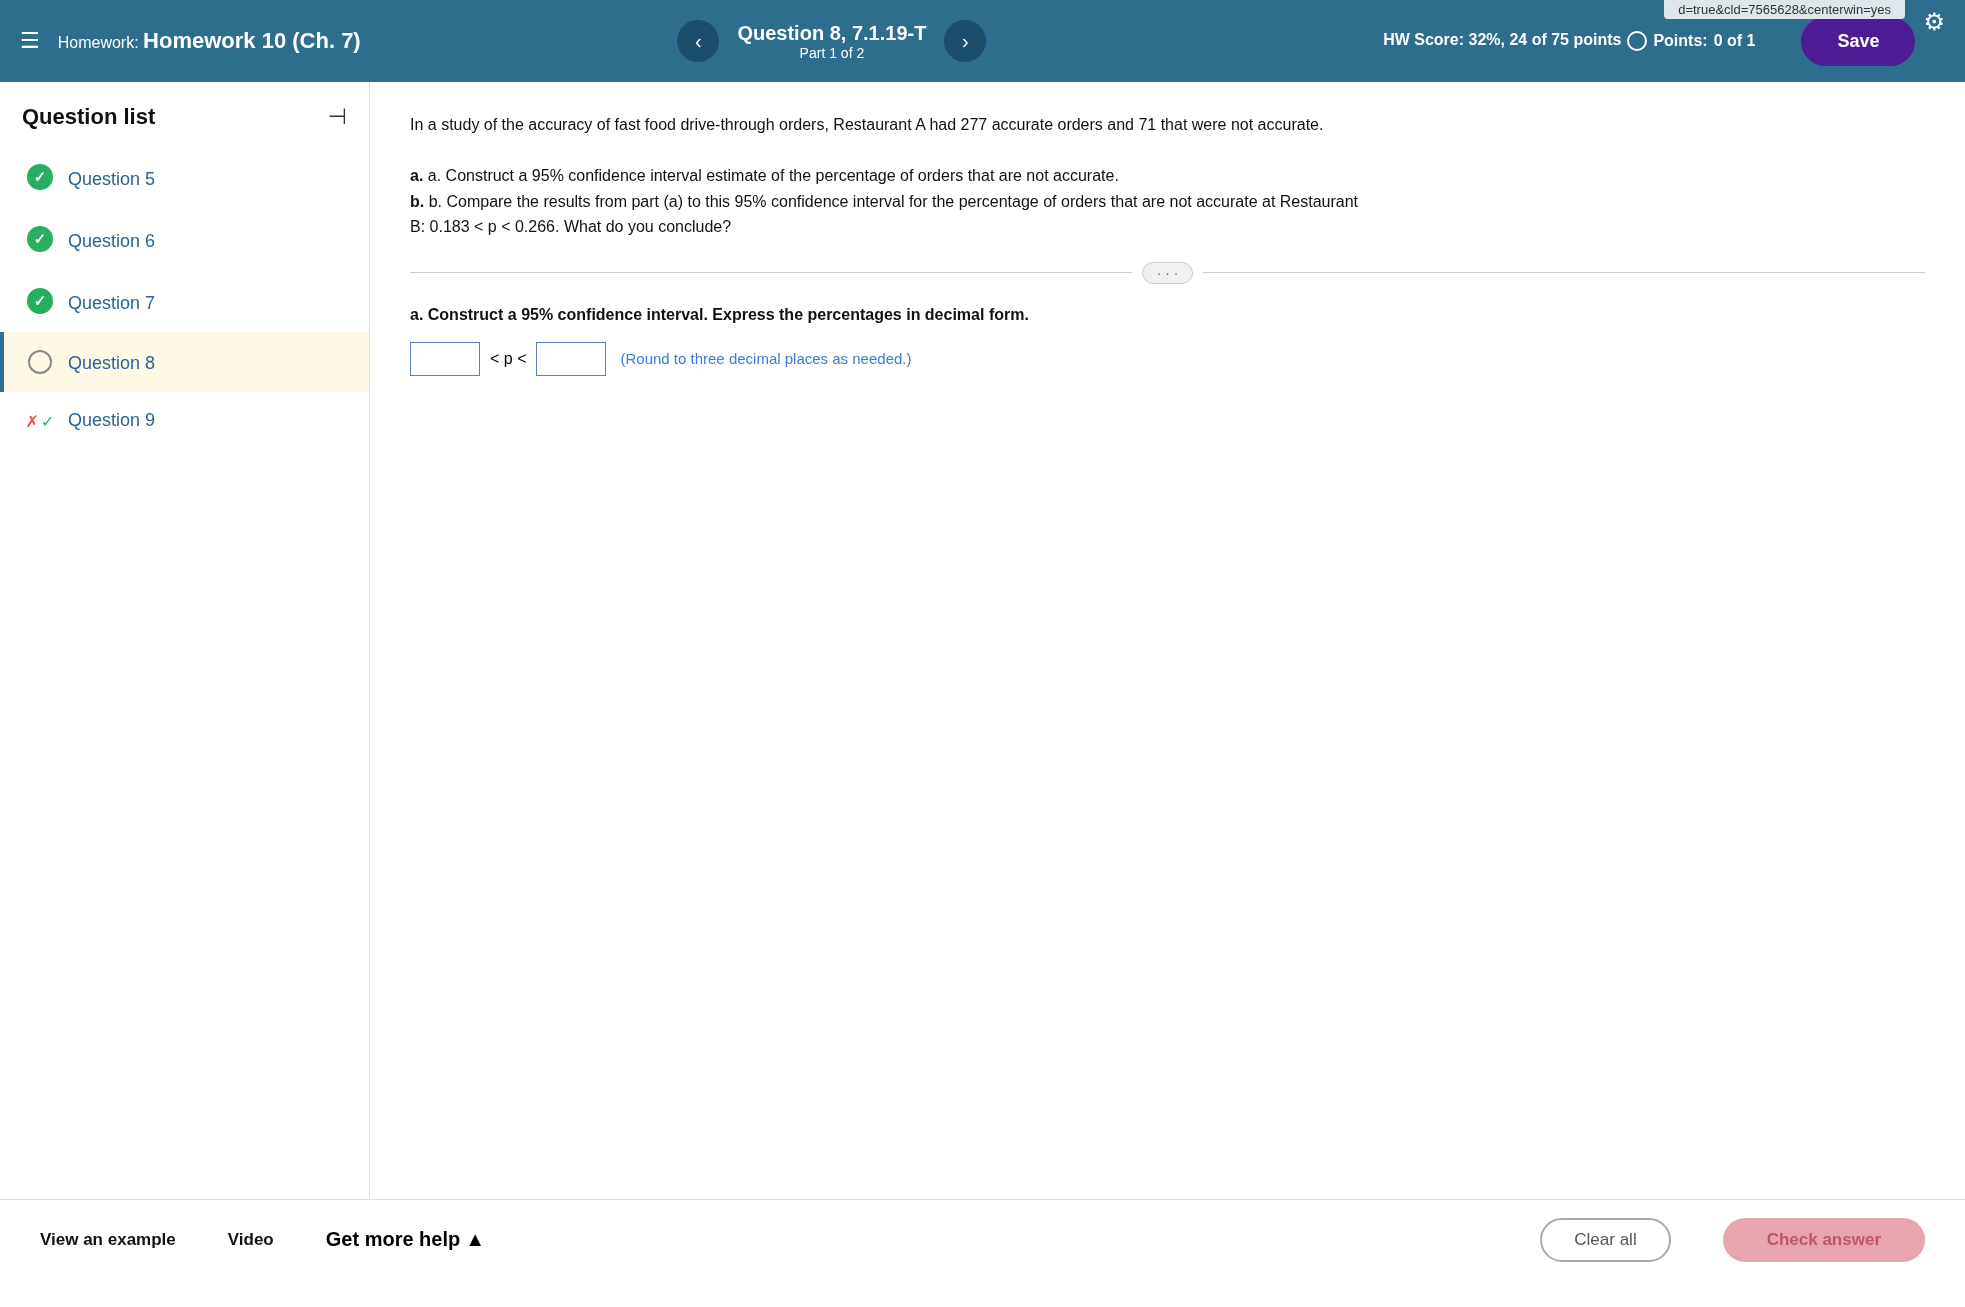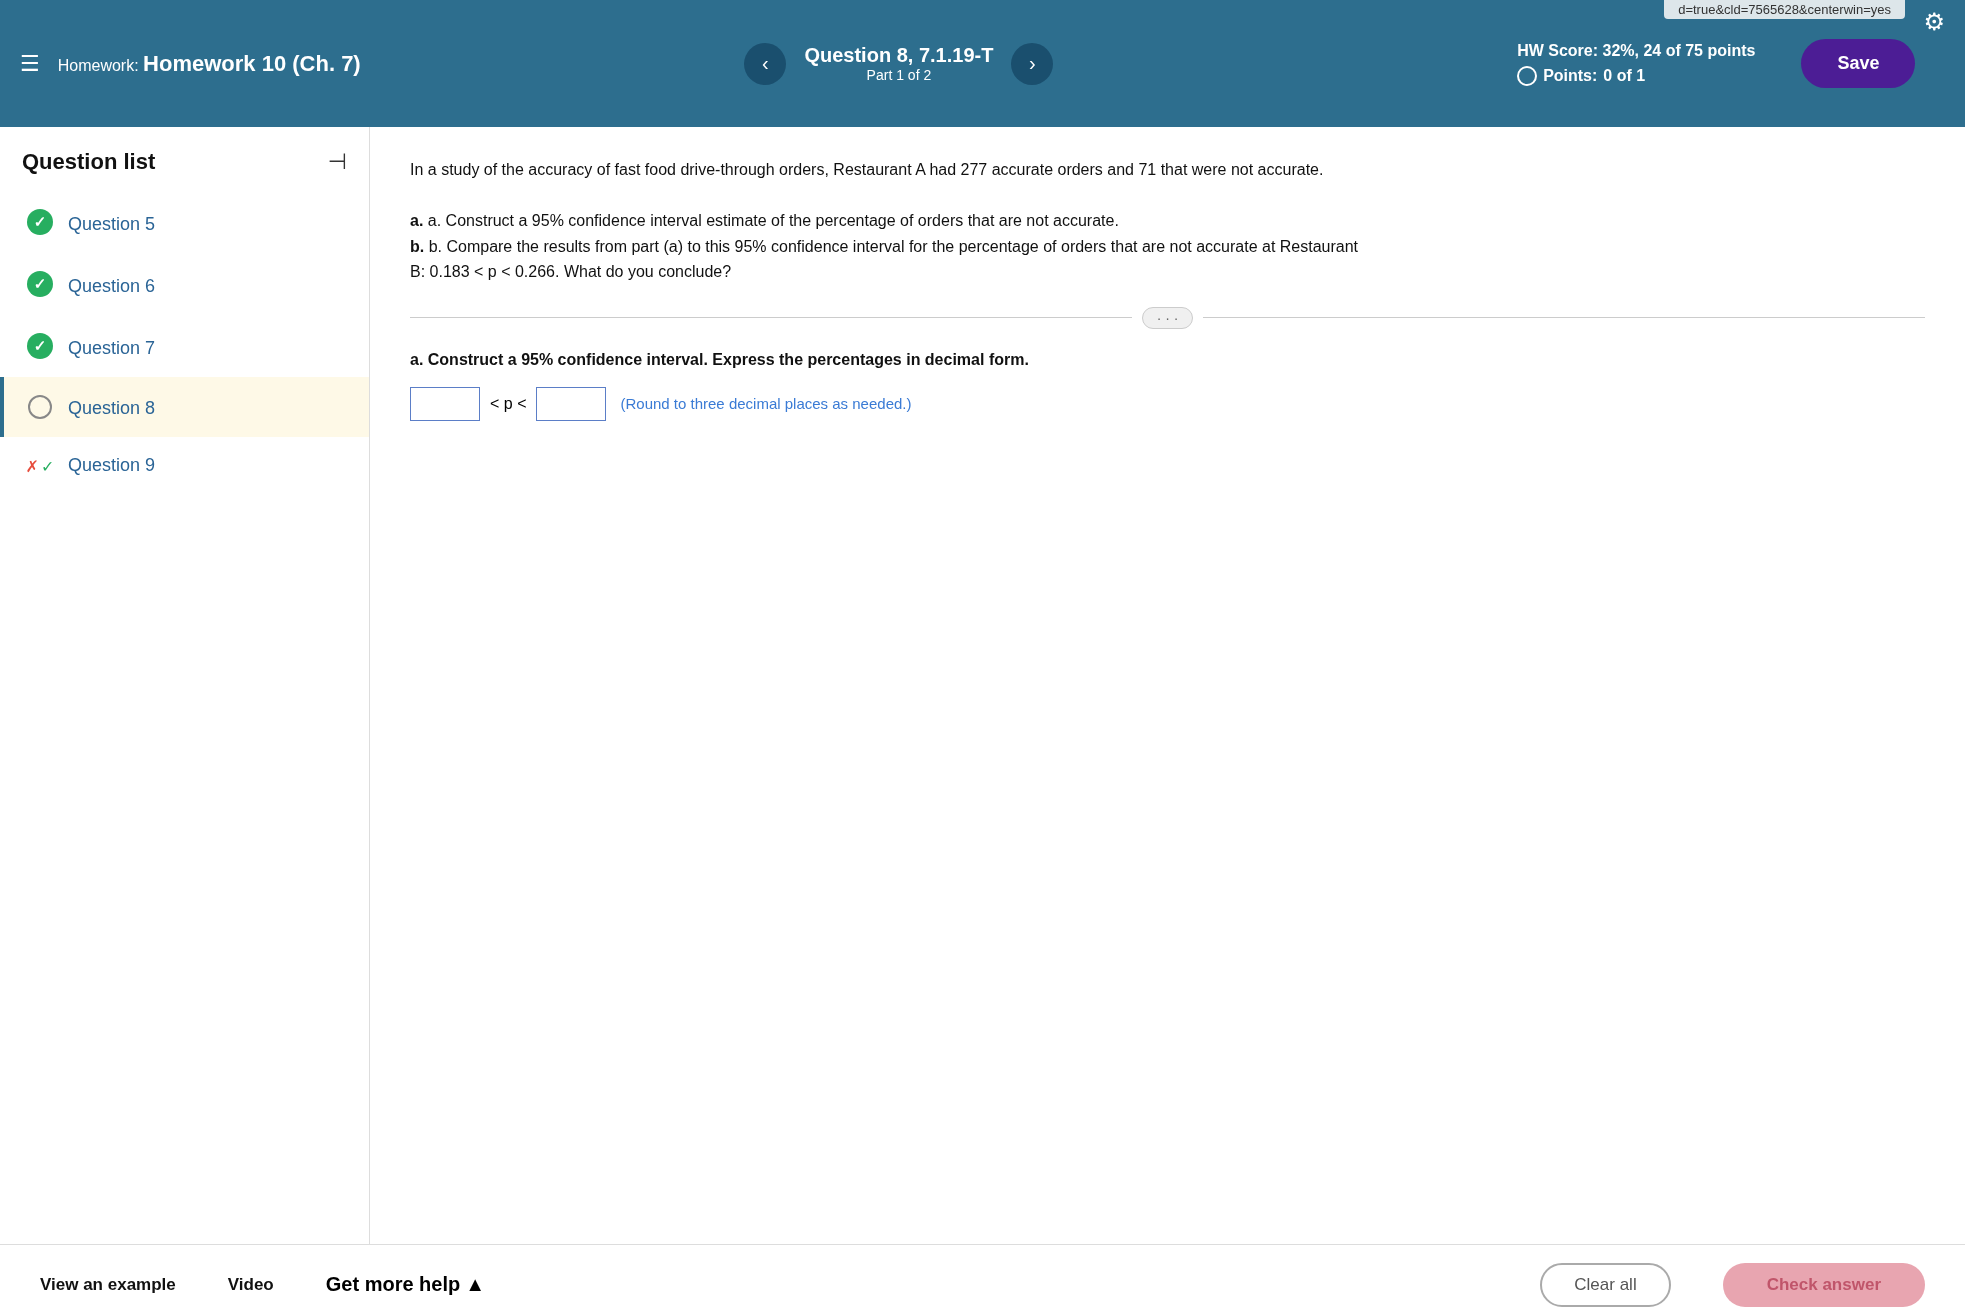--- a/index.html
+++ b/index.html
@@ -4,21 +4,21 @@
   <style>
     * { box-sizing: border-box; margin: 0; padding: 0; }
     body { font-family: Arial, sans-serif; background: #fff; height: 1307px; width: 1965px; overflow: hidden; position: relative; }
 
     
     .header {
       background: #2d6e8e;
       color: white;
       display: flex;
       align-items: center;
-      height: 127px;
+      height: 82px;
       padding: 0 20px;
       position: relative;
     }
     .header-menu-icon {
       font-size: 22px;
       margin-right: 18px;
       cursor: pointer;
     }
     .header-hw-text {
       display: flex;
@@ -48,21 +48,21 @@
     }
     .header-question-title {
       font-size: 20px;
       font-weight: bold;
     }
     .header-question-part {
       font-size: 14px;
     }
     .header-score-section {
       display: flex;
-      flex-direction: column;
+      flex-direction: row;
       gap: 6px;
       margin-left: 80px;
       margin-right: 30px;
     }
     .header-hw-score {
       font-size: 16px;
     }
     .header-hw-score span {
       font-weight: bold;
     }

